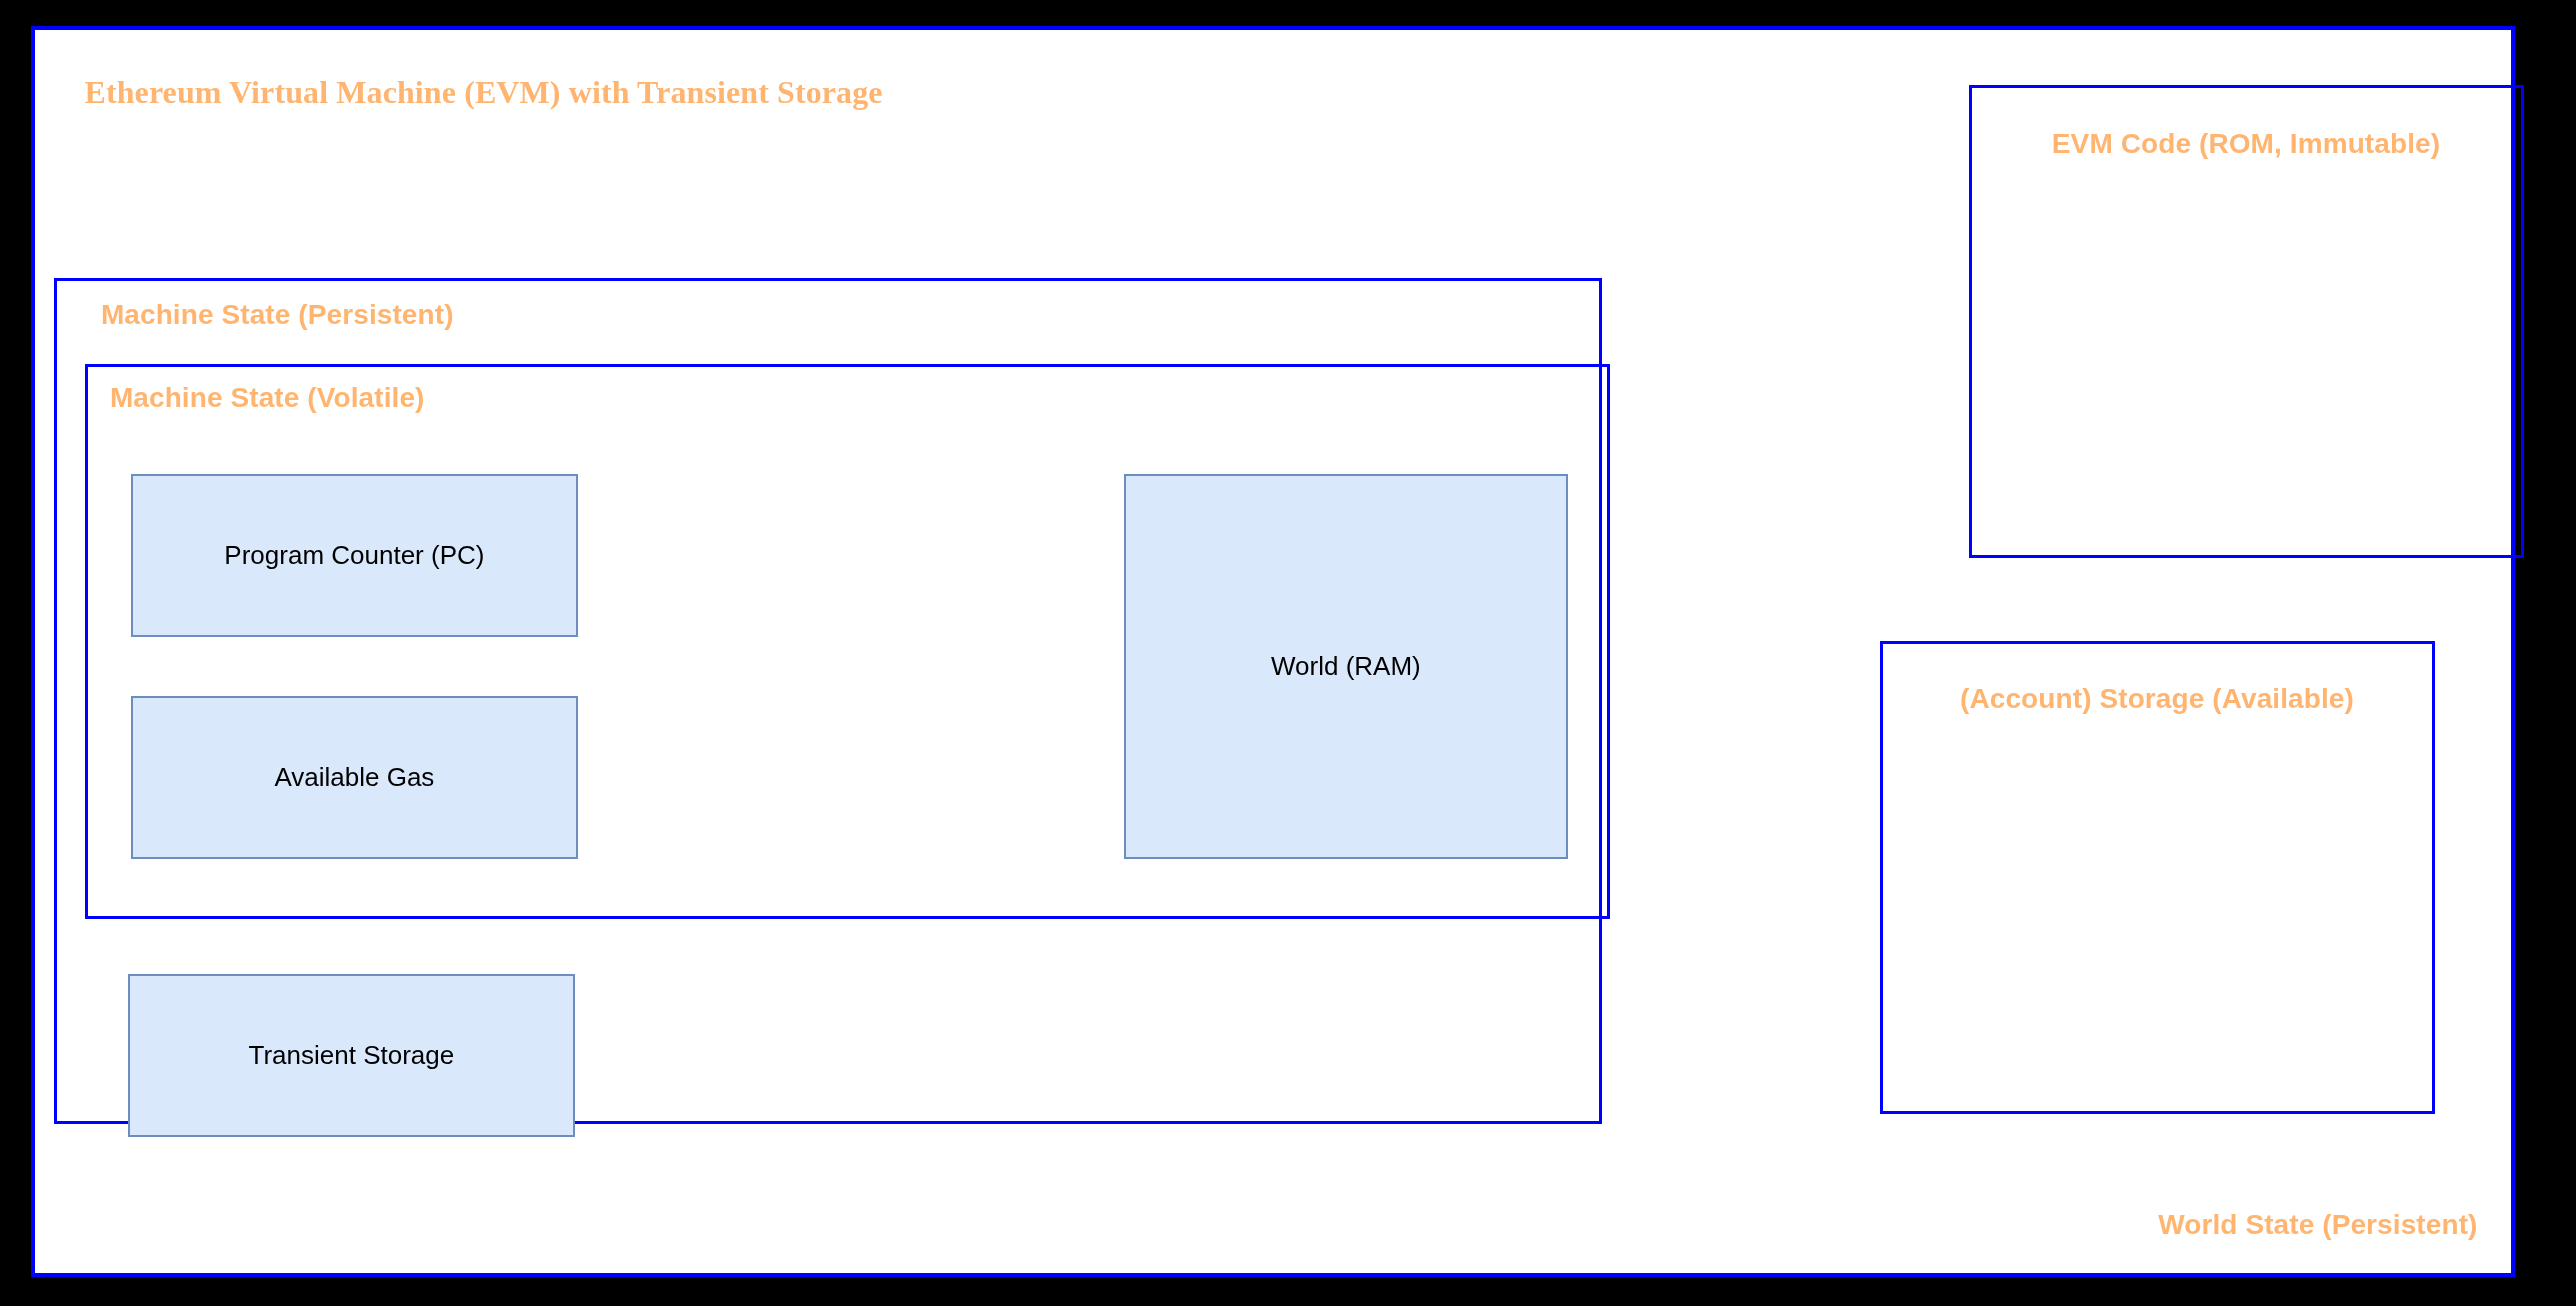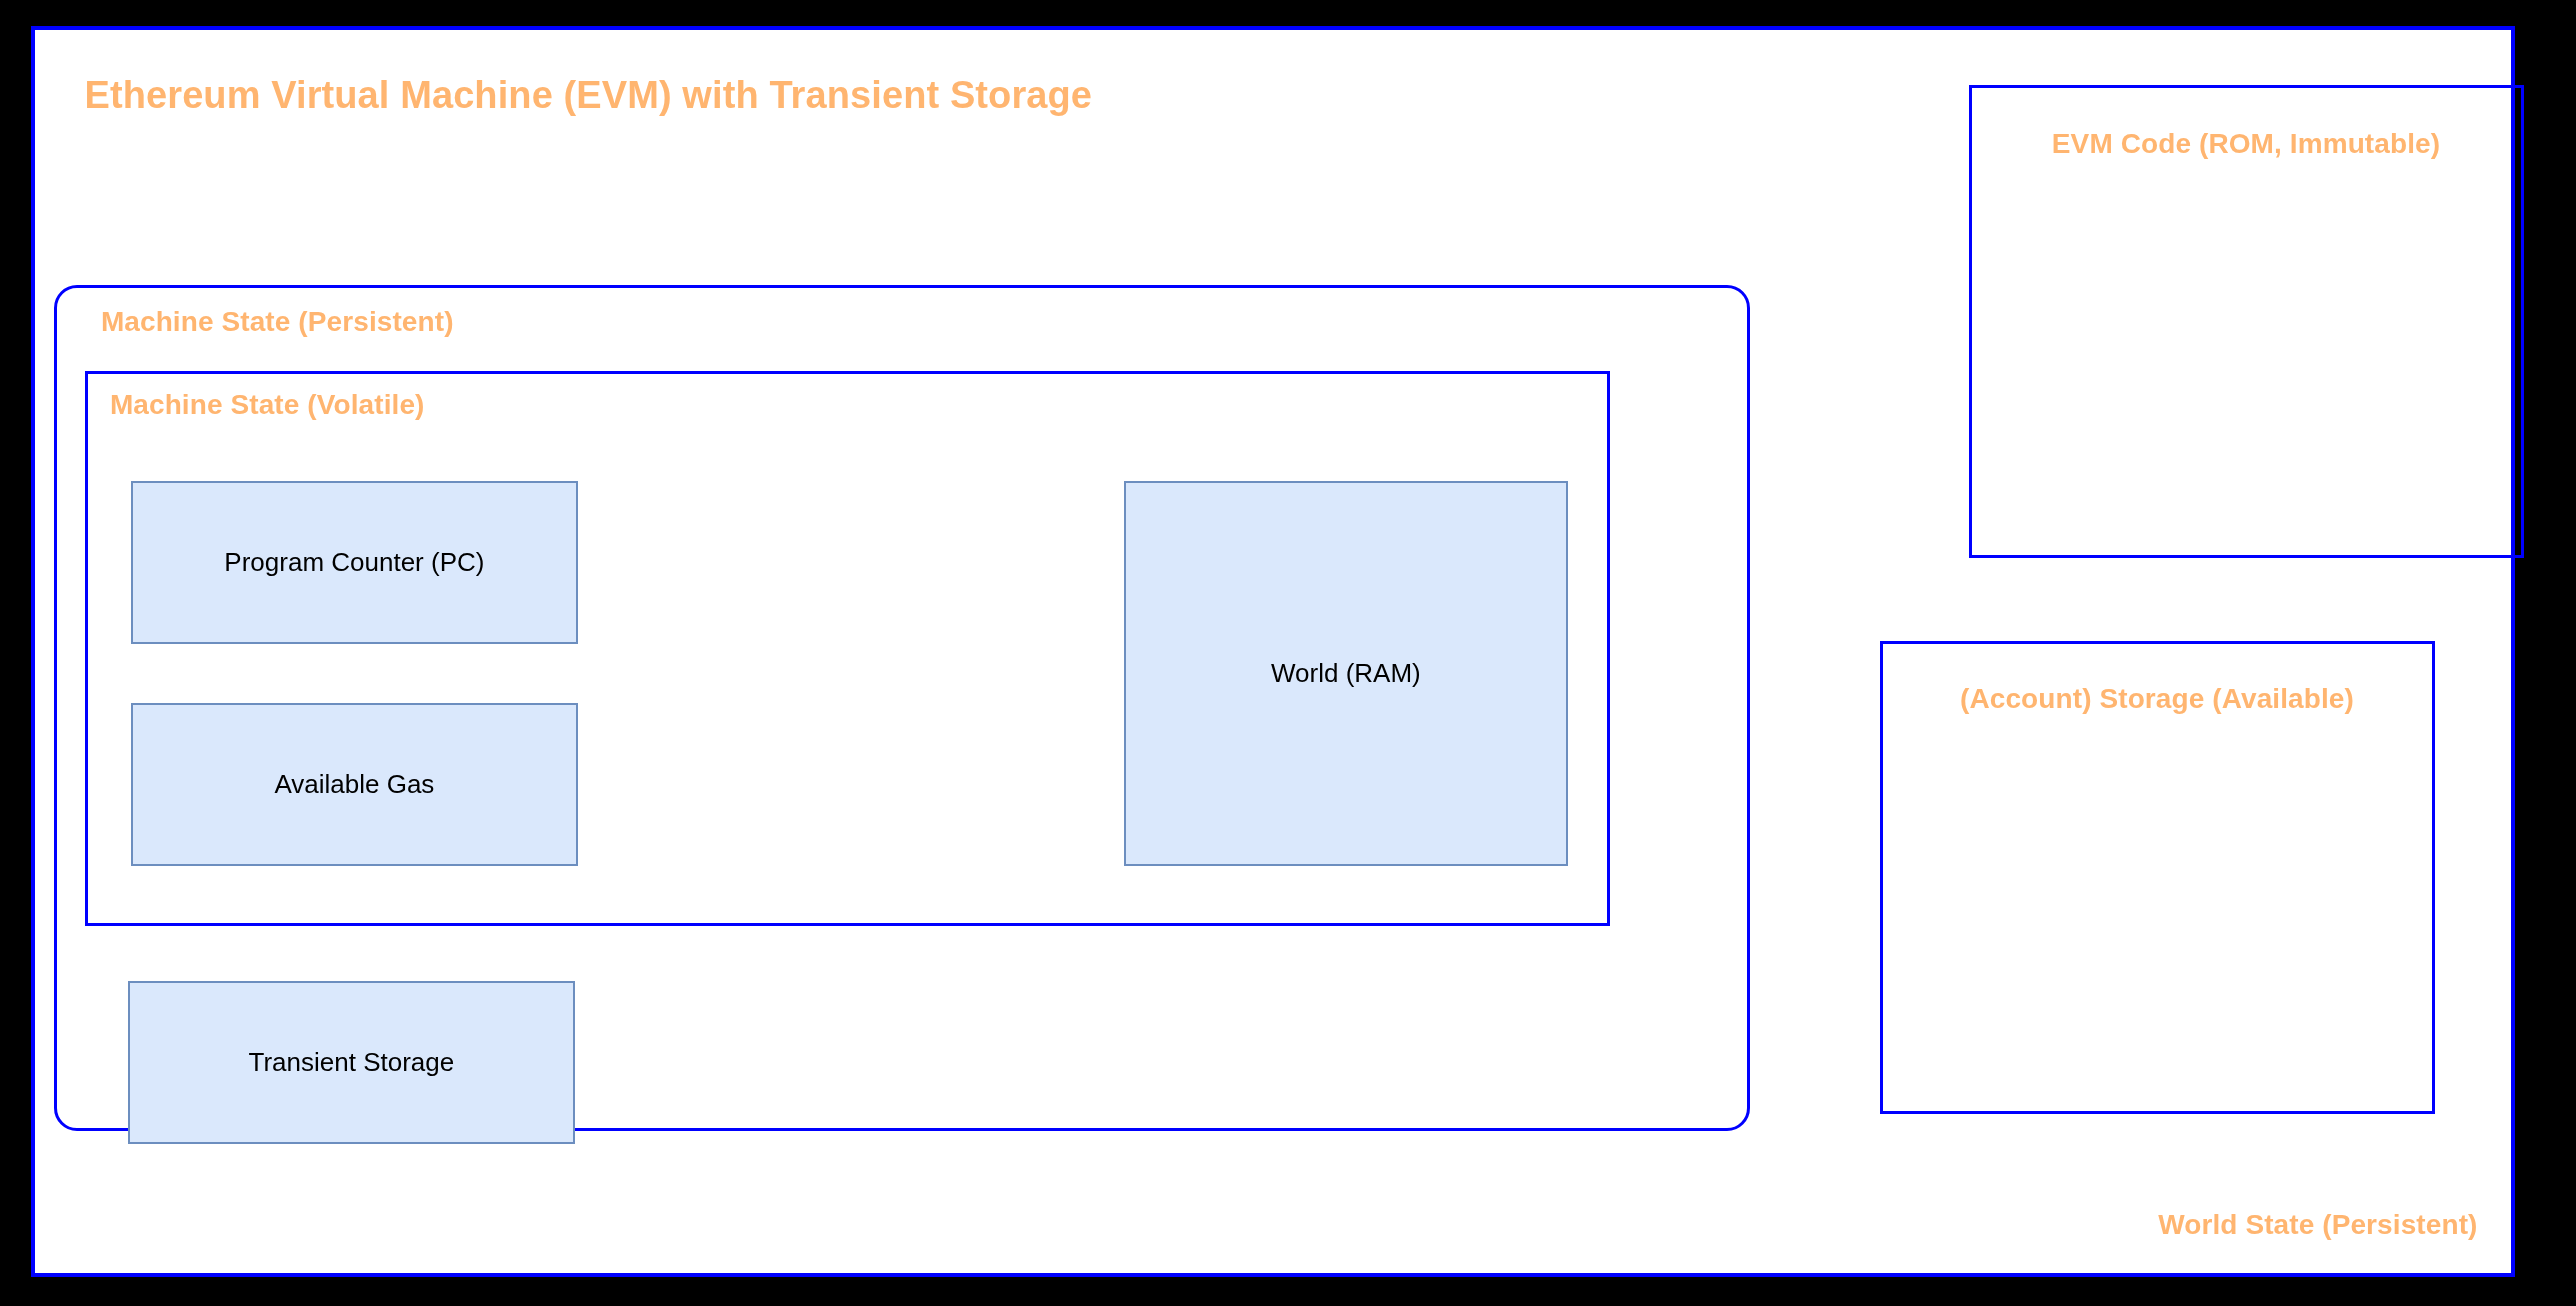--- a/index.html
+++ b/index.html
@@ -47,21 +47,22 @@
     font-weight: bold;
     font-size: 28px;
     white-space: nowrap;
     letter-spacing: 0.1px;
   }
 
   
   #evm-title {
     left: 50px;
     top: 44px;
-    font-size: 38px;
+    font-size: 32px;
+    font-family: Liberation Serif, serif;
   }
   #machine-persistent-title {
     left: 105px;
     top: 299px;
   }
   #machine-volatile-title {
     left: 97px;
     top: 381px;
   }
   #evm-code-title {
@@ -103,21 +104,21 @@
 </style>
 </head>
 <body>
 
 <div id="canvas">
 
   <div class="abs world-frame">
 
     <div class="group-title" id="evm-title">Ethereum Virtual Machine (EVM) with Transient Storage</div>
 
-    <div class="abs group-box" style="left:19.4px; top:255px; width:1696px; height:846px;border-radius:23px;">
+    <div class="abs group-box" style="left:19.4px; top:248px; width:1548px; height:846px;">
 
       <div class="group-title" id="machine-persistent-title" style="left:44px; top:18px;">Machine State (Persistent)</div>
 
       <div class="abs group-box" style="left:28px; top:83px; width:1525px; height:555px;">
 
         <div class="group-title" id="machine-volatile-title" style="left:22px; top:15.3px;">Machine State (Volatile)</div>
 
         <div class="abs proc-box" style="left:43px; top:329px; width:447px; height:163px;">
           <span class="proc-label">Available Gas</span>
         </div>

